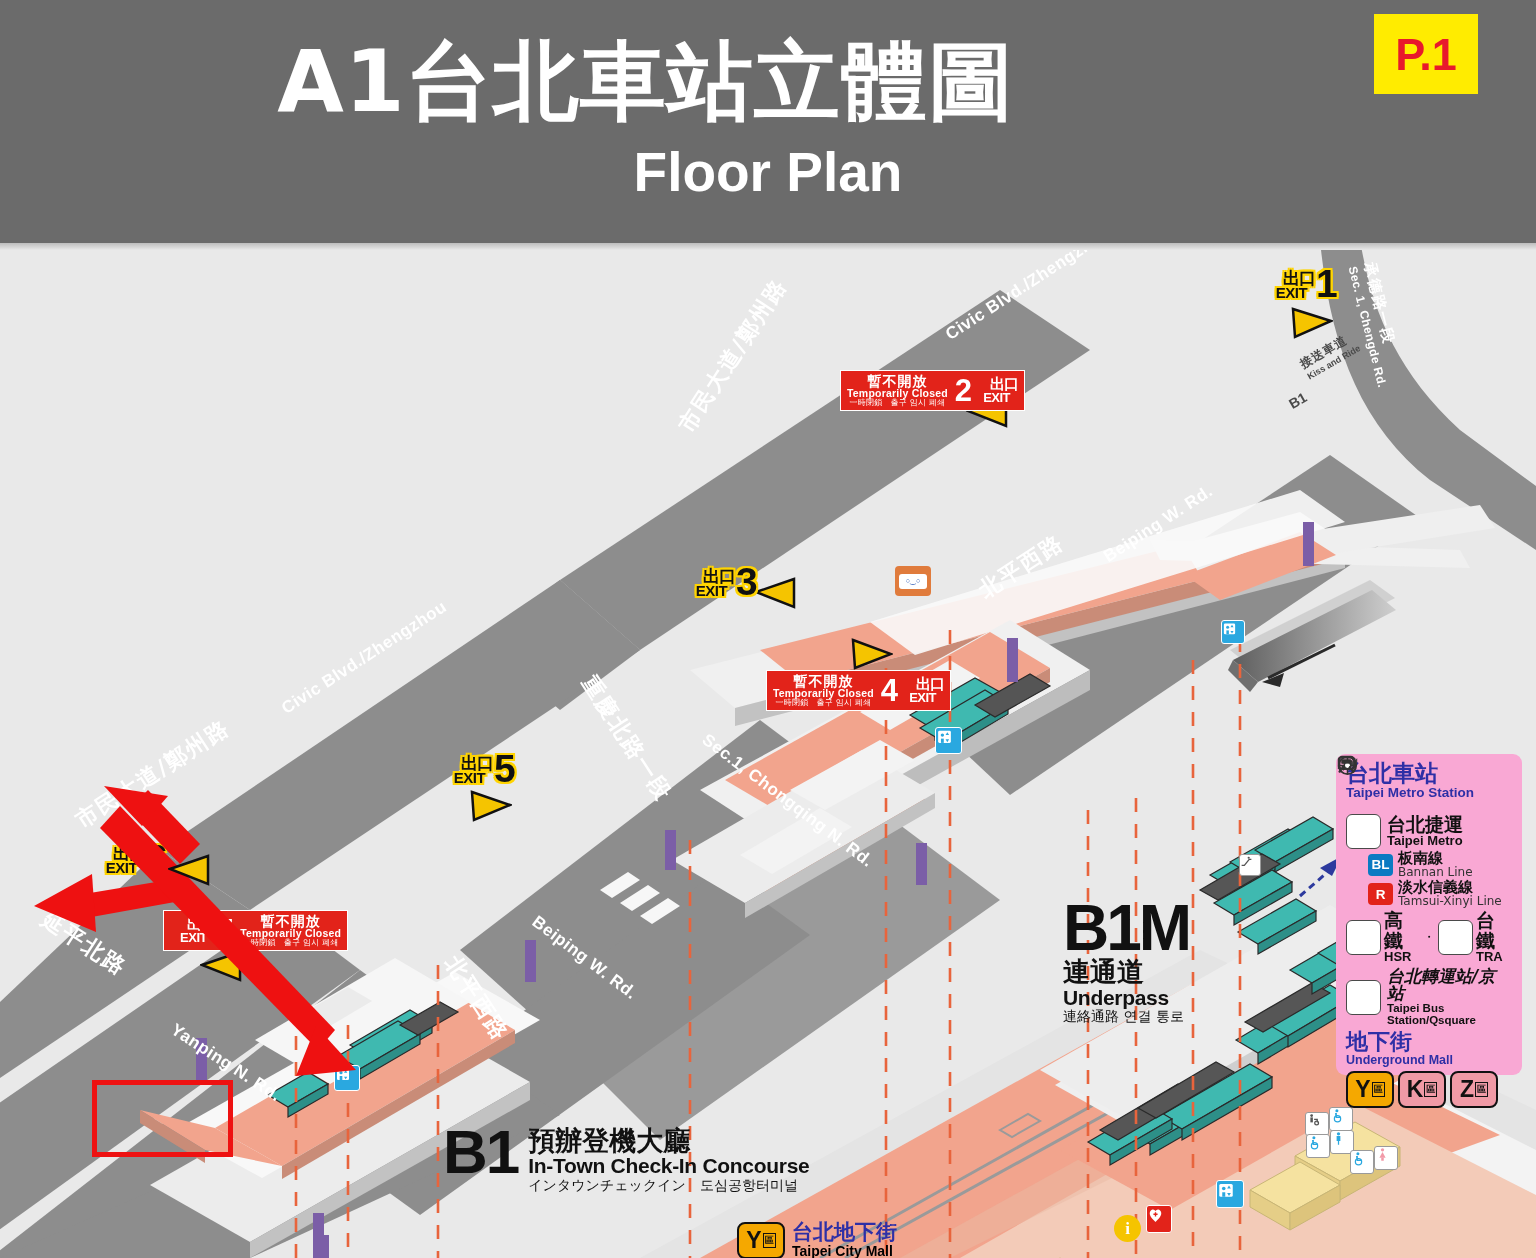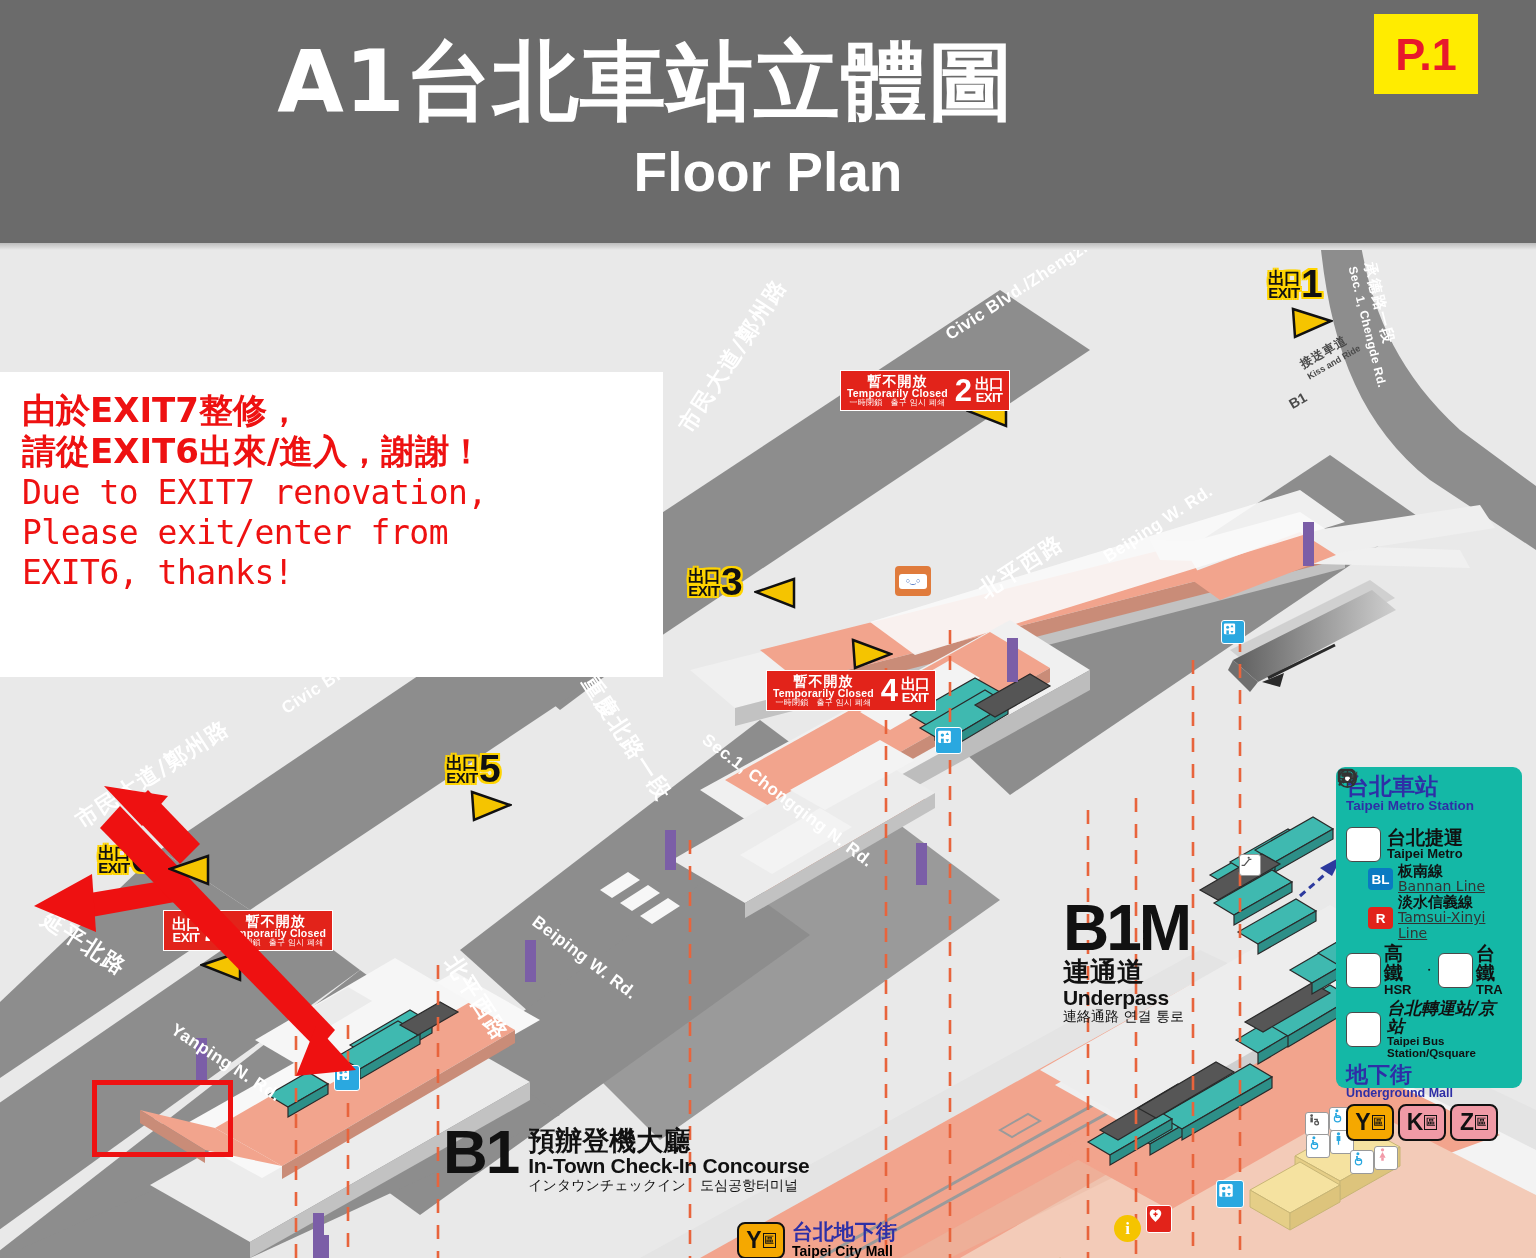--- a/index.html
+++ b/index.html
@@ -29,21 +29,21 @@
       box-sizing:border-box;padding:18px 0 0 22px;z-index:60;}
   #notice .ln{color:#ee1111;line-height:1.22;white-space:pre;}
   #notice .zh{font-size:34px;font-weight:bold;font-family:"DejaVu Sans","Liberation Sans",sans-serif;}
   #notice .en{font-size:33px;font-family:"DejaVu Sans Mono","Liberation Mono",monospace;letter-spacing:-.5px;}
 
   
   .exit{position:absolute;z-index:40;display:flex;align-items:center;white-space:nowrap;}
   .exit .tag{display:flex;align-items:flex-end;line-height:1;}
   .exit .zhen{display:flex;flex-direction:column;align-items:center;line-height:.95;}
   .exit .zhen .c{font-size:17px;font-weight:bold;letter-spacing:-1px;
-      font-family:"DejaVu Sans","Liberation Sans",sans-serif;}
+      font-family:"DejaVu Sans","Liberation Sans",sans-serif;margin-left:15px;}
   .exit .zhen .e{font-size:15px;font-weight:bold;letter-spacing:-.5px;}
   .exit .num{font-size:39px;font-weight:bold;line-height:.85;margin:0 1px;}
   
   .exit.open .tag{color:#111;
       text-shadow:-2px -2px 0 #ffd400,2px -2px 0 #ffd400,-2px 2px 0 #ffd400,2px 2px 0 #ffd400,
                   0 -2px 0 #ffd400,0 2px 0 #ffd400,-2px 0 0 #ffd400,2px 0 0 #ffd400;}
 
   
   .closed-banner{background:#e2231a;border:1px solid #fff;display:flex;align-items:center;
       padding:3px 6px;color:#fff;gap:6px;}
@@ -65,37 +65,37 @@
   .floorlbl .txt{margin-left:10px;line-height:1.08;}
   .floorlbl .l1{font-size:27px;font-weight:bold;font-family:"DejaVu Sans","Liberation Sans",sans-serif;}
   .floorlbl .l2{font-size:21px;font-weight:bold;letter-spacing:-.3px;}
   .floorlbl .l3{font-size:14px;font-family:"DejaVu Sans",sans-serif;}
 
   #b1m-label{left:1063px;top:651px;flex-direction:column;align-items:flex-start;}
   #b1m-label .big{font-size:64px;letter-spacing:-3px;}
   #b1m-label .txt{margin-left:0;margin-top:2px;}
 
   
-  #legend{position:absolute;left:1336px;top:517px;width:186px;height:321px;background:#14b8a6;
+  #legend{position:absolute;left:1336px;top:504px;width:186px;height:321px;background:#f9a8d4;
       border-radius:9px;z-index:45;padding:8px 10px;box-sizing:border-box;}
   #legend .hd-zh{color:#2e2fa6;font-size:23px;font-weight:bold;line-height:1;
       font-family:"DejaVu Sans","Liberation Sans",sans-serif;}
   #legend .hd-en{color:#2e2fa6;font-size:13.5px;font-weight:bold;line-height:1.25;margin-bottom:3px;}
   .lg-row{display:flex;align-items:center;gap:6px;margin-bottom:2px;margin-top:12px;}
   .lg-ico{width:33px;height:33px;background:#fff;border:1.6px solid #4a4a4a;border-radius:6px;
       display:flex;align-items:center;justify-content:center;flex:0 0 auto;}
   .lg-txt .a{font-size:19px;font-weight:bold;line-height:1.02;color:#111;
       font-family:"DejaVu Sans","Liberation Sans",sans-serif;}
   .lg-txt .b{font-size:13px;font-weight:bold;line-height:1.05;color:#111;}
   .lg-line{display:flex;align-items:center;gap:5px;margin:1px 0 1px 22px;}
   .lg-bullet{width:25px;height:22px;border-radius:4px;color:#fff;font-size:13.5px;font-weight:bold;
       display:flex;align-items:center;justify-content:center;flex:0 0 auto;}
   .lg-line .a{font-size:15px;font-weight:bold;line-height:1;color:#111;
       font-family:"DejaVu Sans","Liberation Sans",sans-serif;}
-  .lg-line .b{font-size:14px;line-height:1.1;color:#333;font-family:"DejaVu Sans",sans-serif;text-decoration:underline;}
+  .lg-line .b{font-size:12px;line-height:1.1;color:#333;font-family:"DejaVu Sans",sans-serif;}
   #legend .mall-zh{color:#2e2fa6;font-size:22px;font-weight:bold;line-height:1;margin-top:5px;
       font-family:"DejaVu Sans","Liberation Sans",sans-serif;}
   #legend .mall-en{color:#2e2fa6;font-size:12.5px;font-weight:bold;line-height:1.2;}
   .mallrow{display:flex;gap:4px;margin-top:3px;}
   .mall-chip{width:44px;height:33px;border-radius:8px;border:2px solid #111;
       display:flex;align-items:center;justify-content:center;gap:1px;}
   .mall-chip .L{font-size:23px;font-weight:bold;line-height:1;color:#111;}
   .mall-chip .q{font-size:9px;font-weight:bold;color:#111;border:1px solid #111;padding:0 1px;
       font-family:"DejaVu Sans",sans-serif;}
 
@@ -842,21 +842,14 @@
         </div>
         <div class="mall-chip" style="background:#f09aa6;">
           <span class="L">Z</span>
           <span class="q">區</span>
         </div>
       </div>
     </div>
 
   </div>
 
-  <div id="notice">
-    <div class="ln zh">由於EXIT7整修，</div>
-    <div class="ln zh">請從EXIT6出來/進入，謝謝！</div>
-    <div class="ln en">Due to EXIT7 renovation,</div>
-    <div class="ln en">Please exit/enter from</div>
-    <div class="ln en">EXIT6, thanks!</div>
-  </div>
 
 </div>
 
 </body></html>

